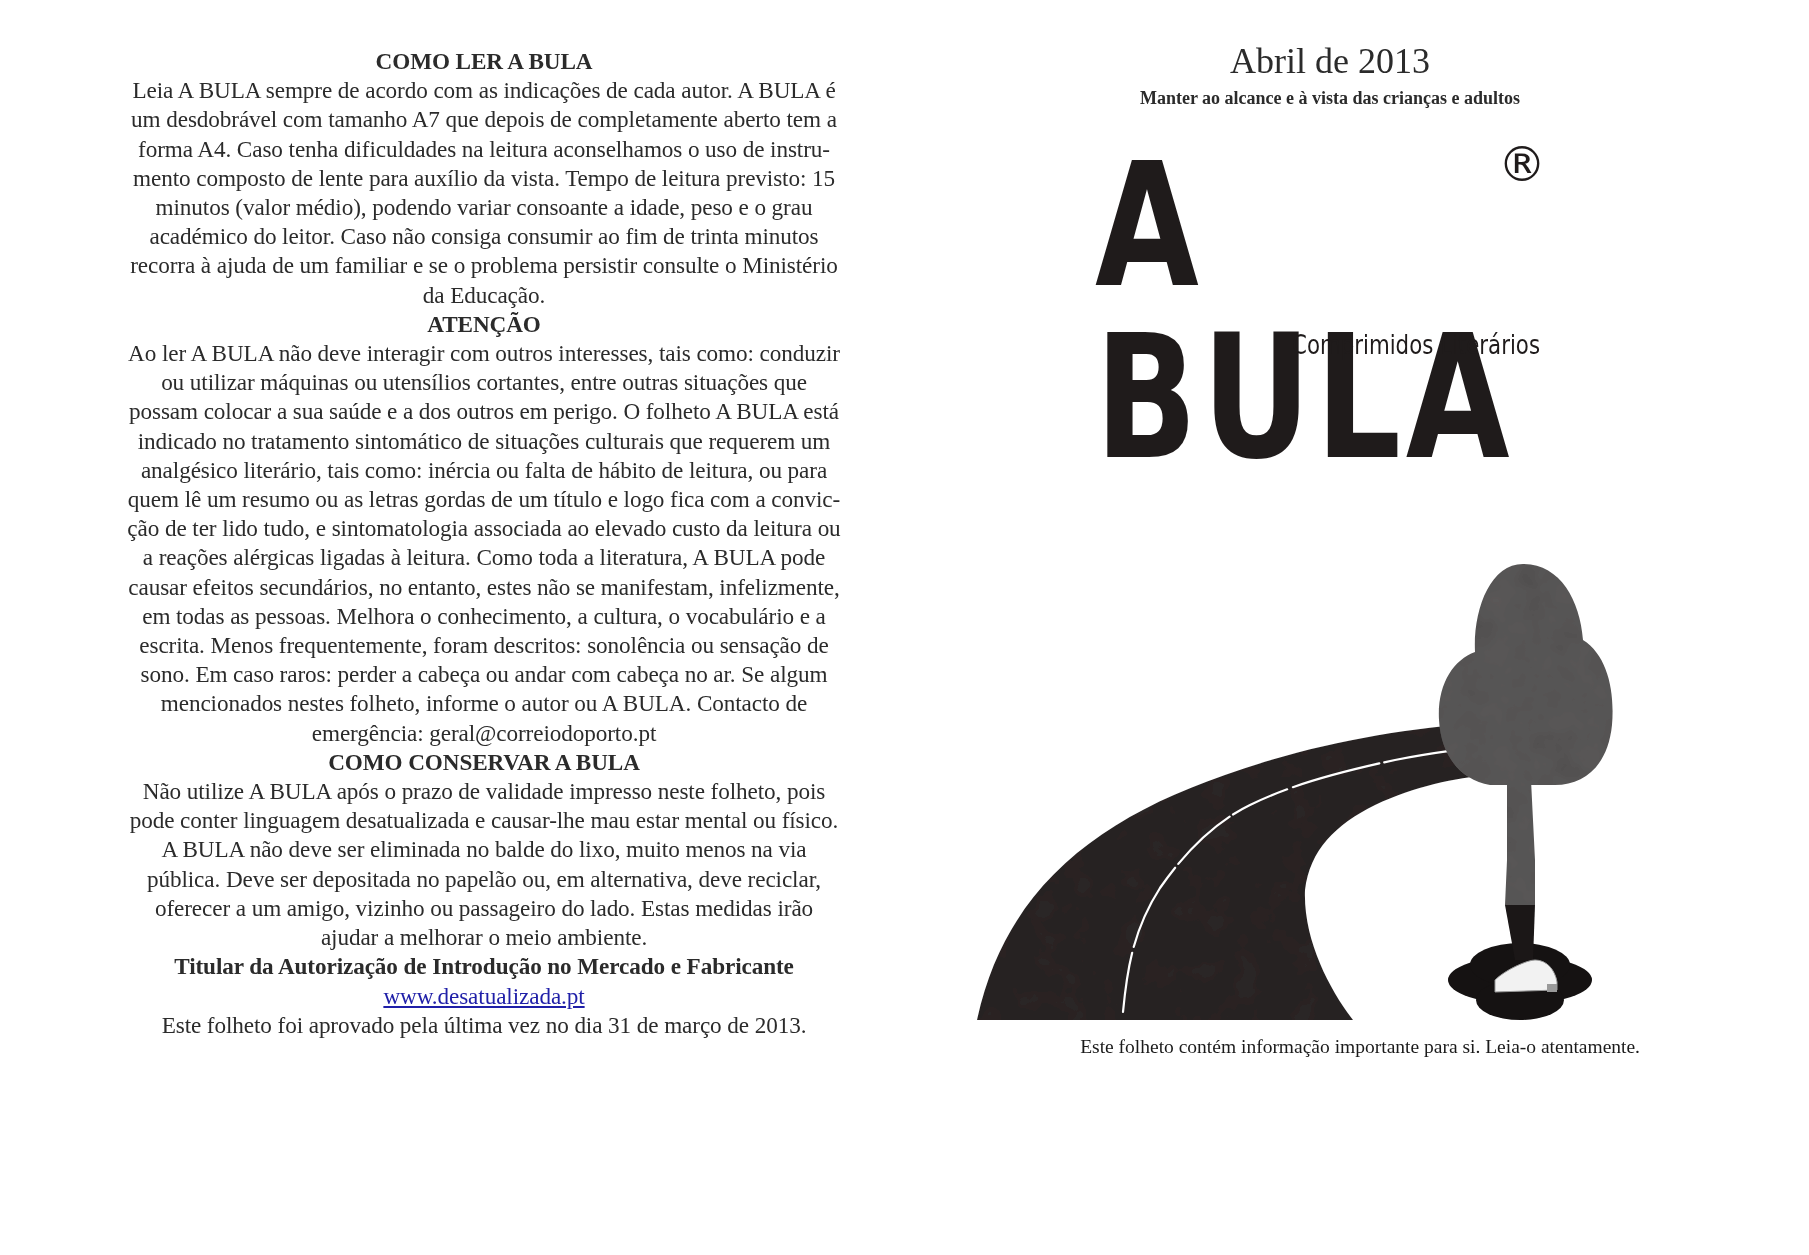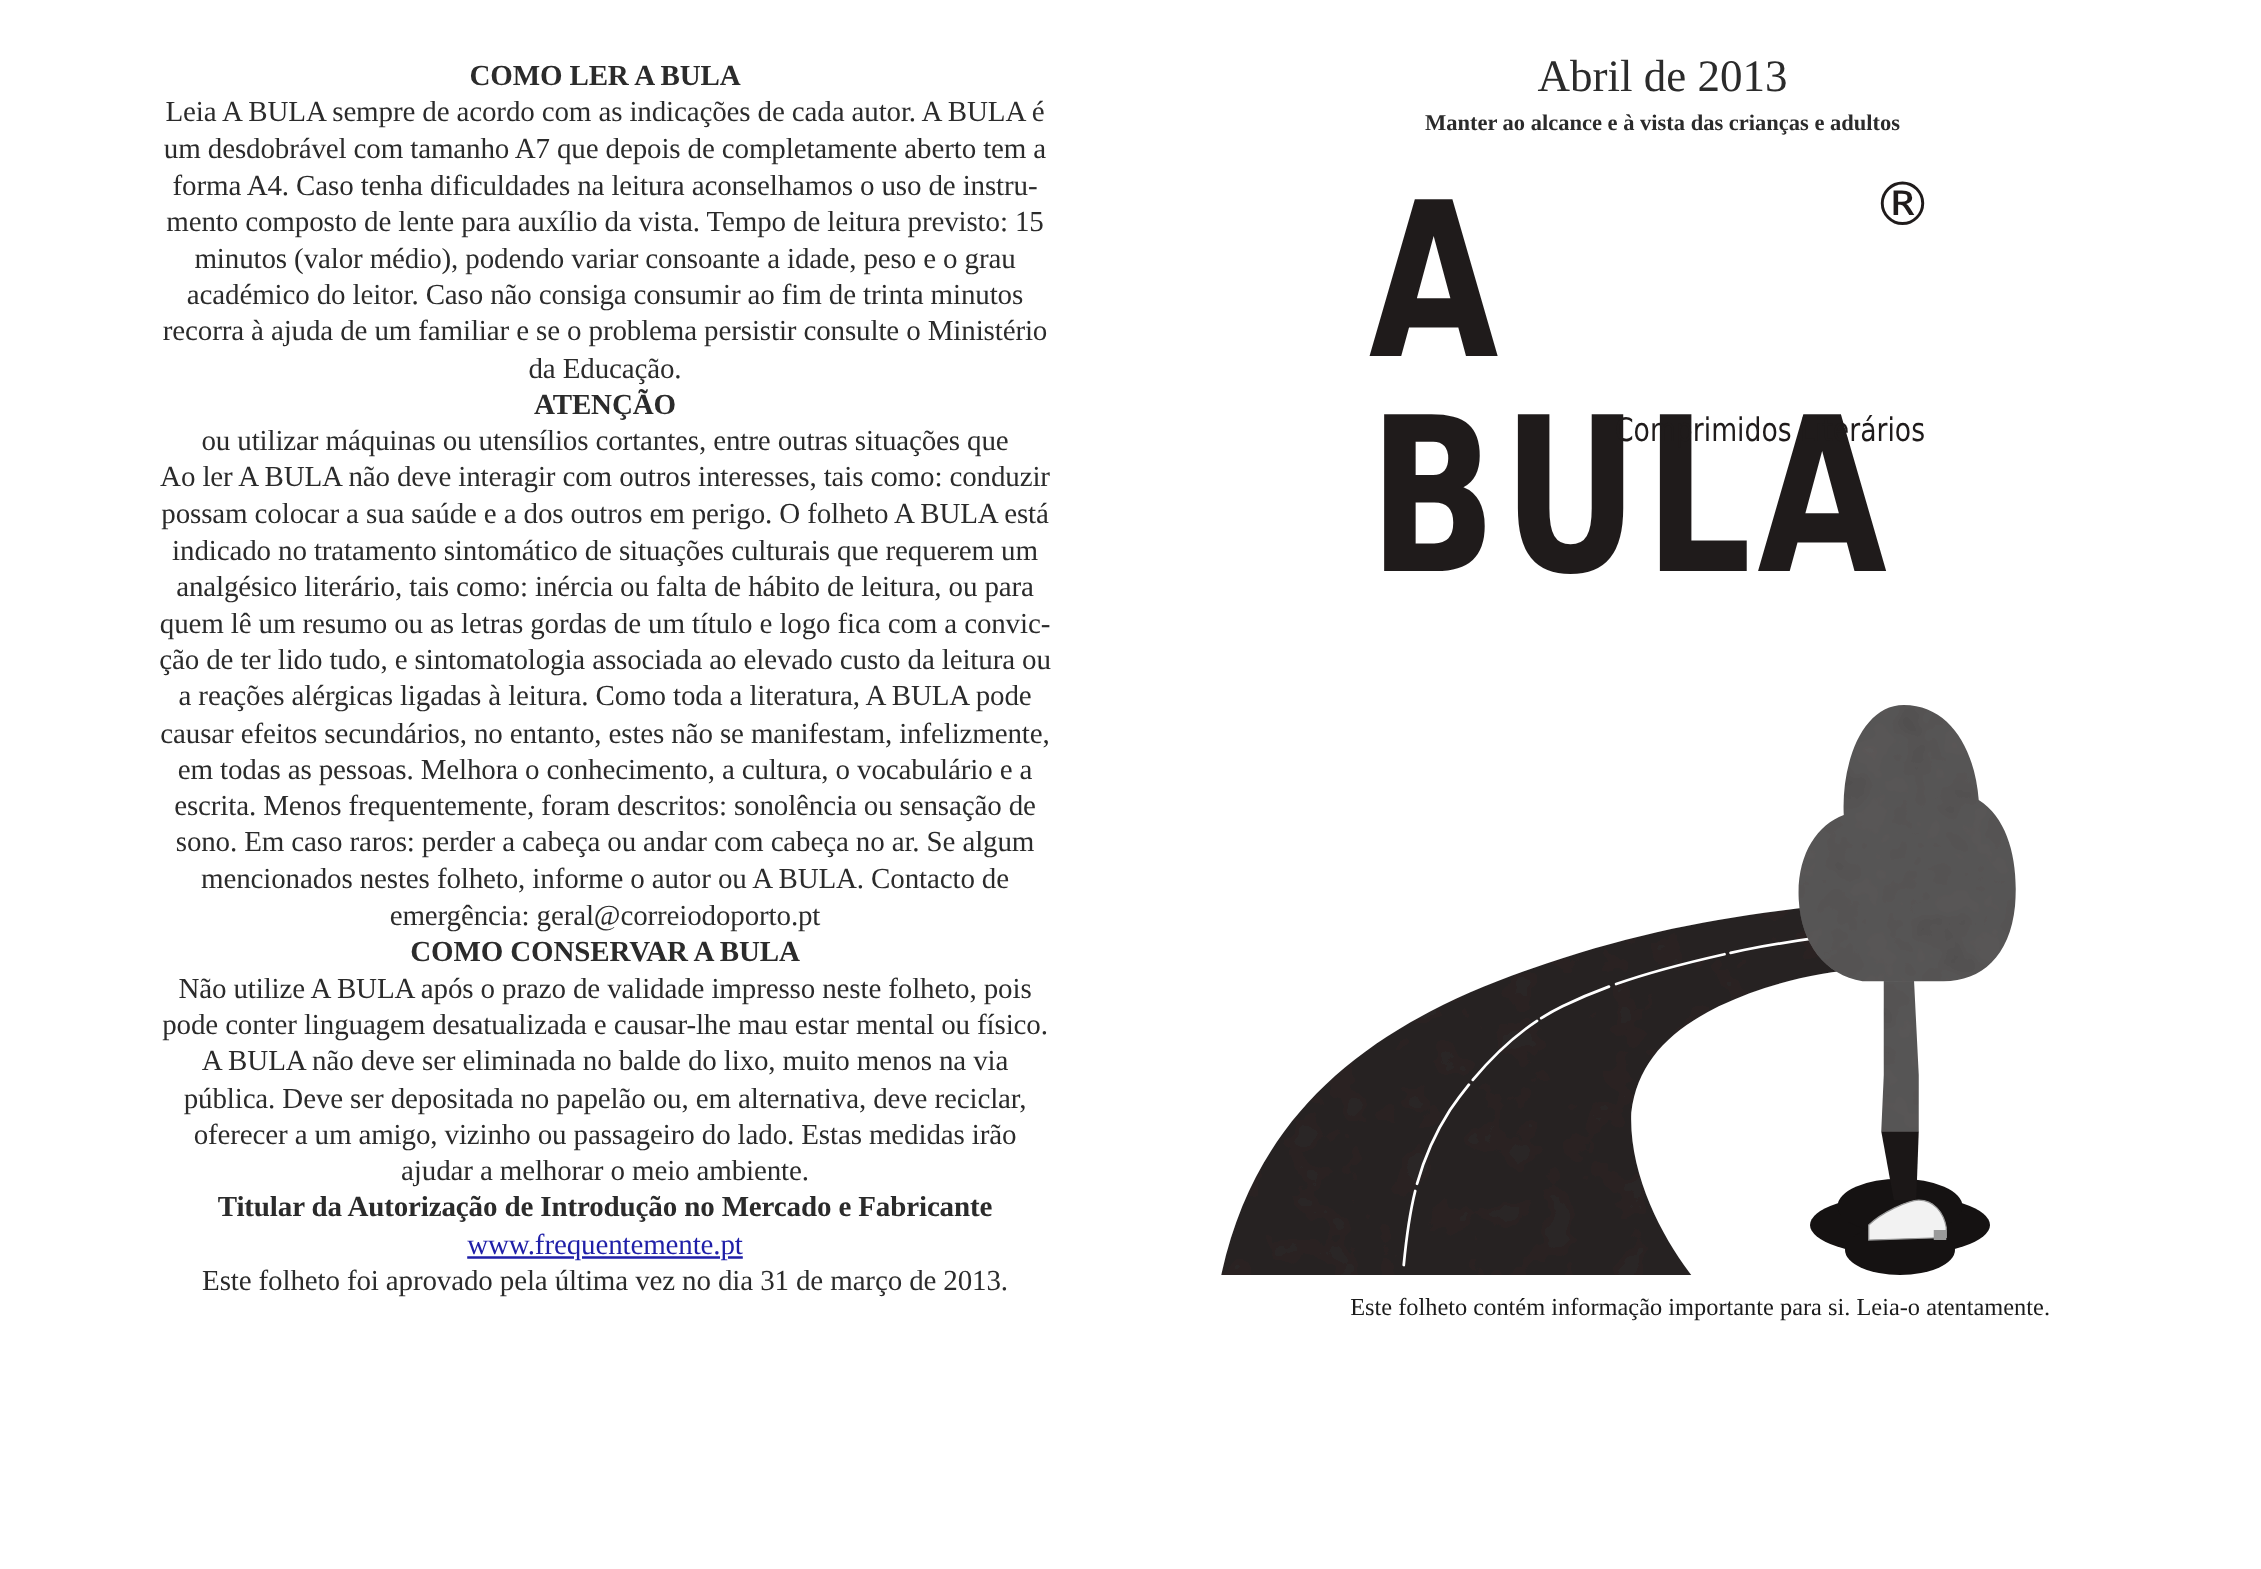--- a/index.html
+++ b/index.html
@@ -32,22 +32,22 @@
   <span class="line">Leia A BULA sempre de acordo com as indicações de cada autor. A BULA é</span>
   <span class="line">um desdobrável com tamanho A7 que depois de completamente aberto tem a</span>
   <span class="line">forma A4. Caso tenha dificuldades na leitura aconselhamos o uso de instru-</span>
   <span class="line">mento composto de lente para auxílio da vista. Tempo de leitura previsto: 15</span>
   <span class="line">minutos (valor médio), podendo variar consoante a idade, peso e o grau</span>
   <span class="line">académico do leitor. Caso não consiga consumir ao fim de trinta minutos</span>
   <span class="line">recorra à ajuda de um familiar e se o problema persistir consulte o Ministério</span>
   <span class="line">da Educação.</span>
 
   <span class="heading">ATENÇÃO</span>
+  <span class="line">Ao ler A BULA não deve interagir com outros interesses, tais como: conduzir</span>
   <span class="line">ou utilizar máquinas ou utensílios cortantes, entre outras situações que</span>
-  <span class="line">Ao ler A BULA não deve interagir com outros interesses, tais como: conduzir</span>
   <span class="line">possam colocar a sua saúde e a dos outros em perigo. O folheto A BULA está</span>
   <span class="line">indicado no tratamento sintomático de situações culturais que requerem um</span>
   <span class="line">analgésico literário, tais como: inércia ou falta de hábito de leitura, ou para</span>
   <span class="line">quem lê um resumo ou as letras gordas de um título e logo fica com a convic-</span>
   <span class="line">ção de ter lido tudo, e sintomatologia associada ao elevado custo da leitura ou</span>
   <span class="line">a reações alérgicas ligadas à leitura. Como toda a literatura, A BULA pode</span>
   <span class="line">causar efeitos secundários, no entanto, estes não se manifestam, infelizmente,</span>
   <span class="line">em todas as pessoas. Melhora o conhecimento, a cultura, o vocabulário e a</span>
   <span class="line">escrita. Menos frequentemente, foram descritos: sonolência ou sensação de</span>
   <span class="line">sono. Em caso raros: perder a cabeça ou andar com cabeça no ar. Se algum</span>
@@ -56,21 +56,21 @@
 
   <span class="heading">COMO CONSERVAR A BULA</span>
   <span class="line">Não utilize A BULA após o prazo de validade impresso neste folheto, pois</span>
   <span class="line">pode conter linguagem desatualizada e causar-lhe mau estar mental ou físico.</span>
   <span class="line">A BULA não deve ser eliminada no balde do lixo, muito menos na via</span>
   <span class="line">pública. Deve ser depositada no papelão ou, em alternativa, deve reciclar,</span>
   <span class="line">oferecer a um amigo, vizinho ou passageiro do lado. Estas medidas irão</span>
   <span class="line">ajudar a melhorar o meio ambiente.</span>
 
   <span class="heading">Titular da Autorização de Introdução no Mercado e Fabricante</span>
-  <span class="line"><a class="link">www.frequentemente.pt</a></span>
+  <span class="line"><a class="link">www.desatualizada.pt</a></span>
   <span class="line">Este folheto foi aprovado pela última vez no dia 31 de março de 2013.</span>
 </div>
 
 <div class="cover">
   <div class="date">Abril de 2013</div>
   <div class="tagline">Manter ao alcance e à vista das crianças e adultos</div>
 </div>
 
 <div class="logo-text">A BULA</div>
 <div class="registered">®</div>

